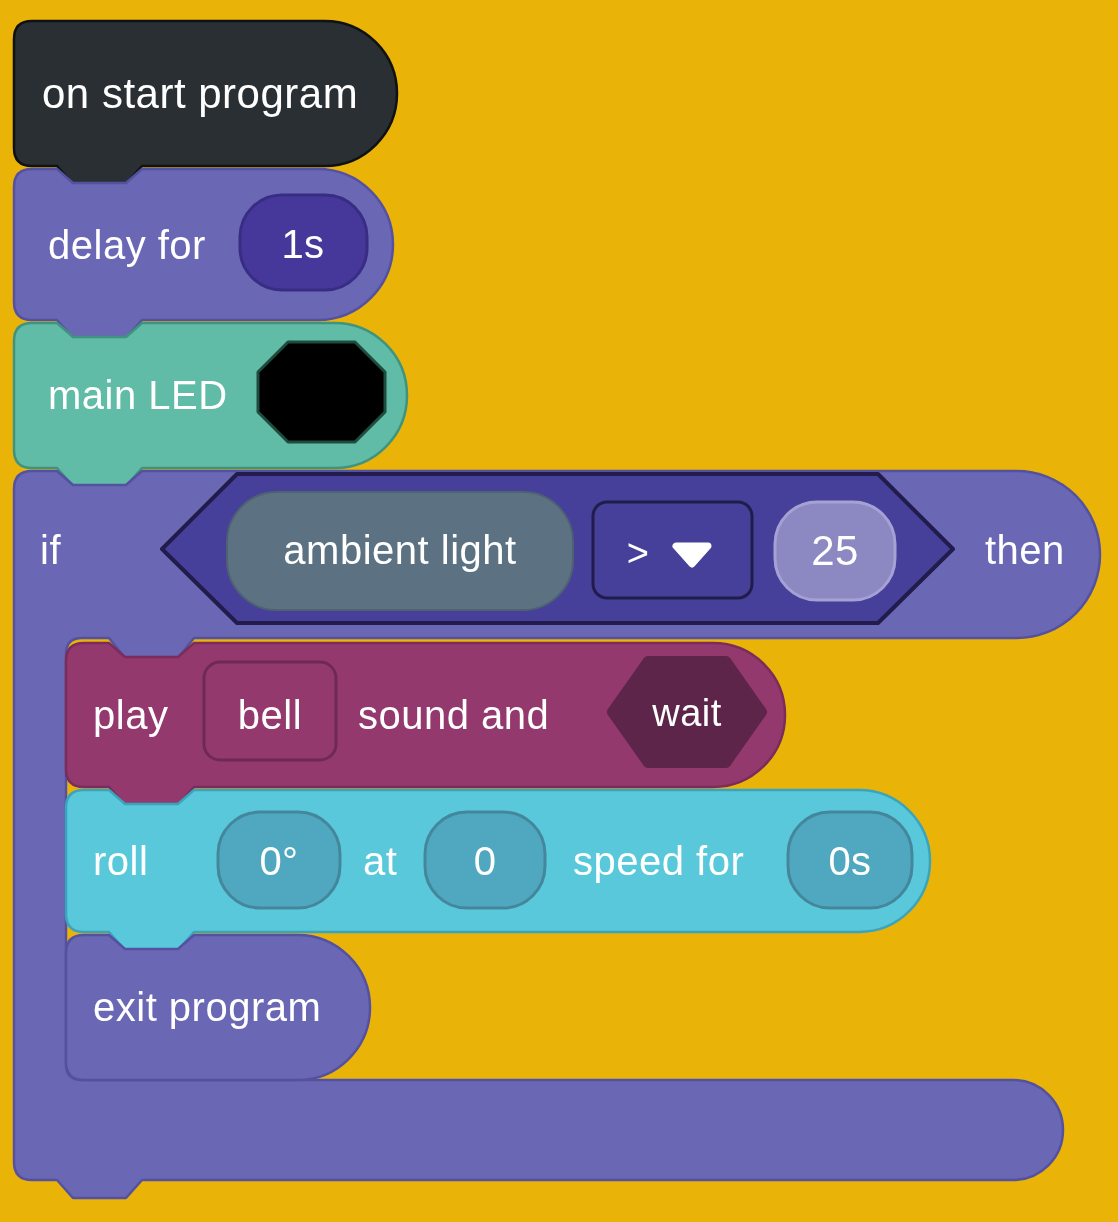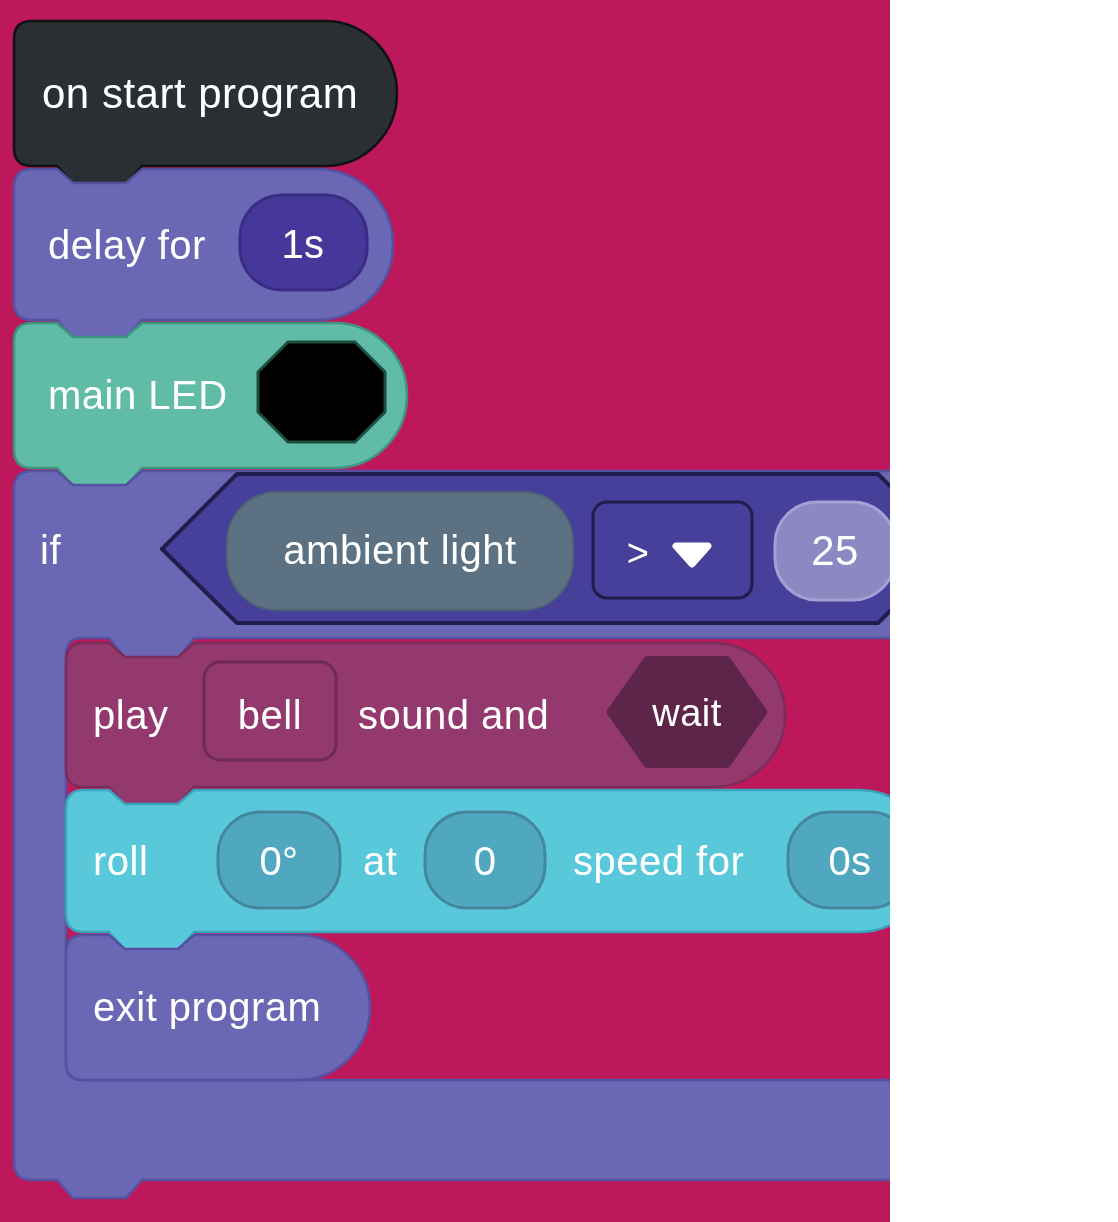--- a/index.html
+++ b/index.html
@@ -2,23 +2,23 @@
 <html><head>
 <meta charset="utf-8">
 <style>
   html, body {
     margin: 0;
     padding: 0;
     background: #ffffff;
   }
   .canvas-wrap {
     position: relative;
-    width: 890px;
+    width: 1118px;
     height: 1222px;
-    background: #be185d;
+    background: #eab308;
     overflow: hidden;
   }
   svg {
     display: block;
   }
   text {
     font-family: "Liberation Sans", "DejaVu Sans", sans-serif;
     font-weight: 400;
     letter-spacing: 0.5px;
   }

